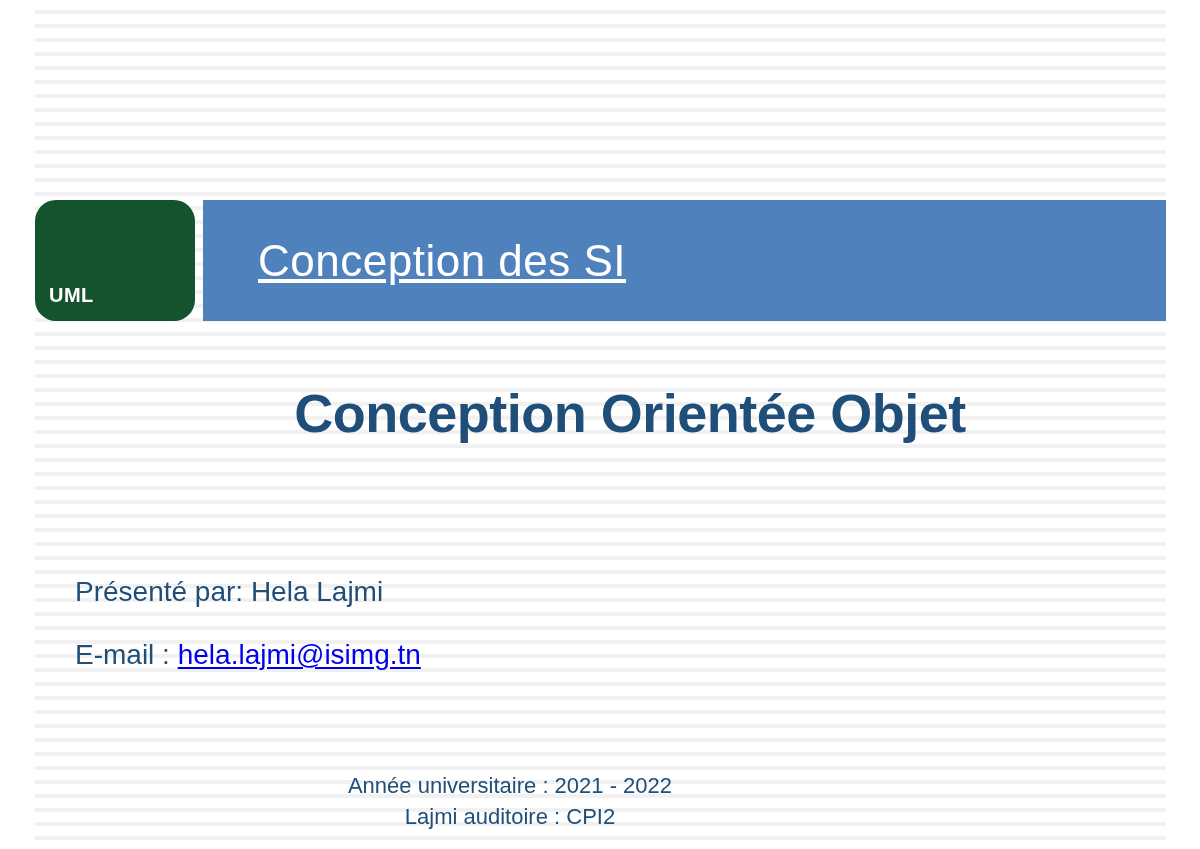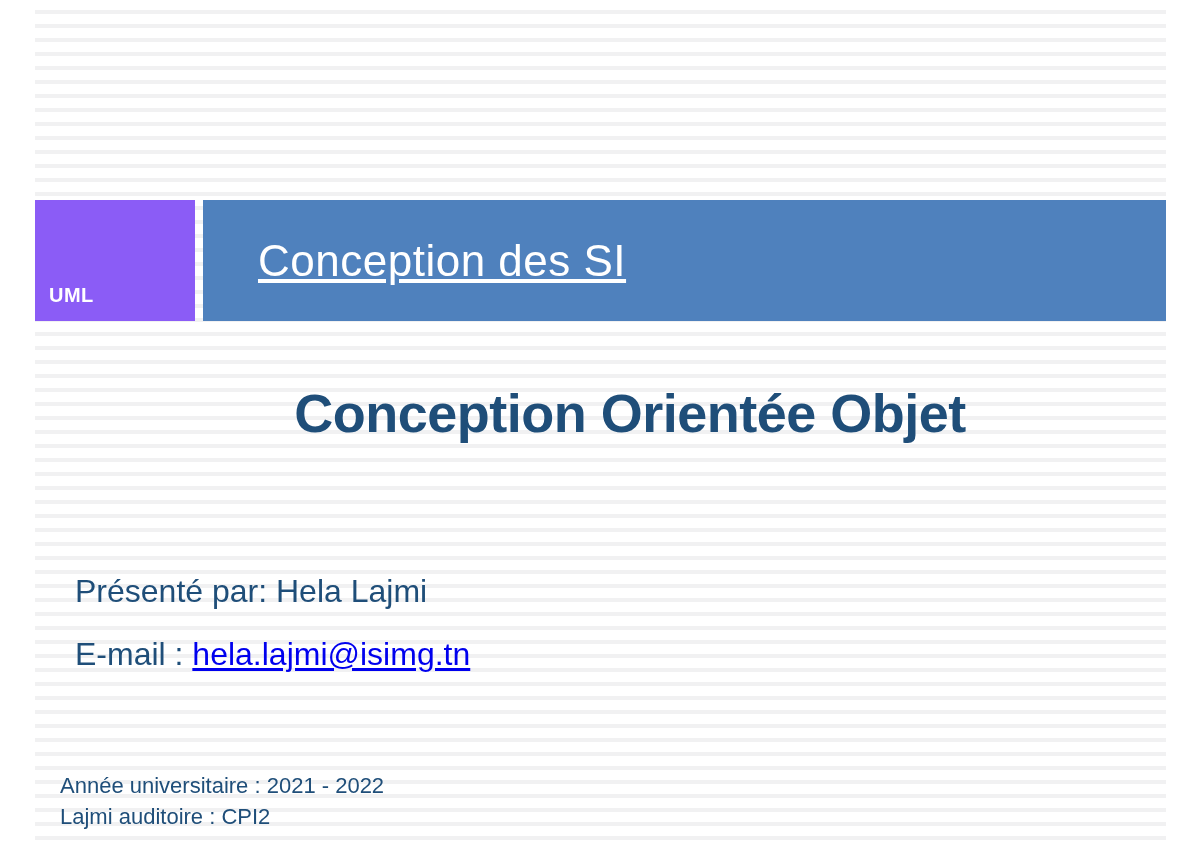--- a/index.html
+++ b/index.html
@@ -41,21 +41,22 @@
     top: 200px;
     width: 1131px;
     height: 121px;
   }
   .banner-tag {
     position: absolute;
     left: 0;
     top: 0;
     width: 160px;
     height: 121px;
-    background: #8b5cf6;
+    background: #14532d;
+    border-radius: 21px;
   }
   .banner-tag-label {
     position: absolute;
     left: 14px;
     bottom: 14px;
     color: #ffffff;
     font-size: 20px;
     font-weight: bold;
     letter-spacing: 0.5px;
   }
@@ -98,36 +99,37 @@
 
   
   .body-block {
     position: absolute;
     left: 75px;
     top: 560px;
     width: 900px;
   }
   .body-line {
     color: #1f4e79;
-    font-size: 32px;
+    font-size: 28px;
     line-height: 63px;
     white-space: nowrap;
   }
   .email-link {
     color: #0000ee;
     text-decoration: underline;
     text-underline-offset: 3px;
   }
 
   
   .footer-block {
     position: absolute;
     left: 60px;
     top: 770px;
     width: 900px;
+    text-align: center;
   }
   .footer-line {
     color: #1f4e79;
     font-size: 22px;
     line-height: 31px;
     white-space: nowrap;
   }
 </style>
 </head>
 <body>

